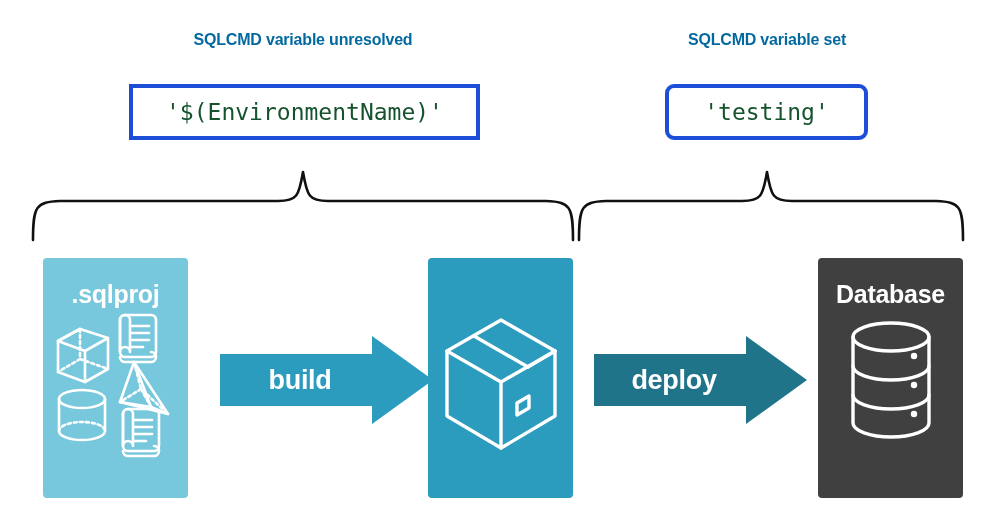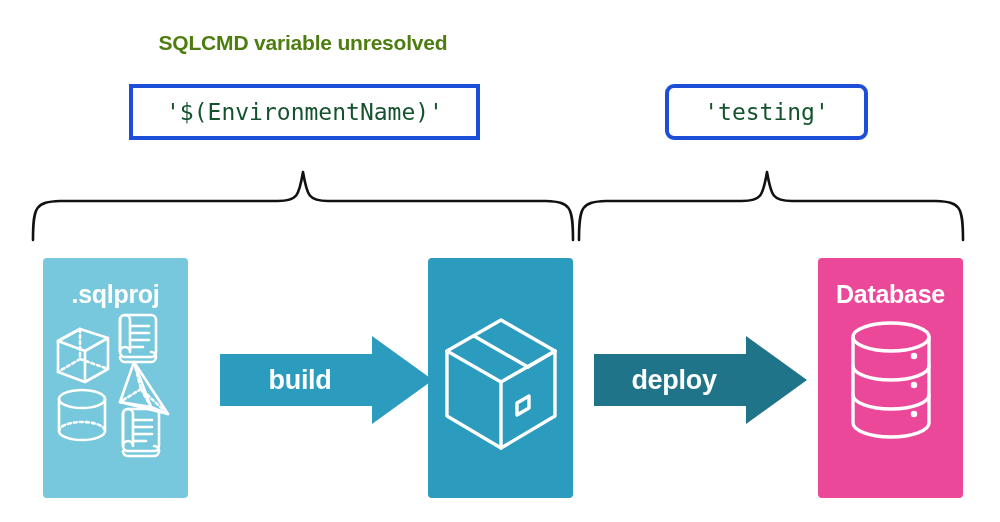--- a/index.html
+++ b/index.html
@@ -8,22 +8,22 @@
     background:#ffffff;
     font-family:"Liberation Sans", sans-serif;
     overflow:hidden;
   }
   #stage{position:relative;width:1000px;height:522px;}
 
   
   .heading{
     position:absolute;
     font-weight:bold;
-    font-size:21px;
-    color:#4d7c0f;
+    font-size:16px;
+    color:#0369a1;
     letter-spacing:-0.2px;
     white-space:nowrap;
     text-align:left;
     transform:translateX(-50%);
   }
   #heading-left{left:303px;top:31px;}
   #heading-right{left:767px;top:31px;}
 
   
   .code-box{
@@ -48,21 +48,21 @@
 
   
   .artifact{
     position:absolute;
     width:145px;height:240px;
     border-radius:4px;
     box-sizing:border-box;
   }
   #box-sqlproj{left:43px;top:258px;background:#78c8dd;}
   #box-dacpac{left:428px;top:258px;background:#2b9bbe;}
-  #box-database{left:818px;top:258px;background:#ec4899;}
+  #box-database{left:818px;top:258px;background:#404040;}
 
   .artifact-label{
     position:absolute;
     left:0;right:0;top:22px;
     text-align:center;
     color:#ffffff;
     font-weight:bold;
     font-size:25px;
     letter-spacing:-0.3px;
     white-space:nowrap;
@@ -89,20 +89,21 @@
     pointer-events:none;
   }
 </style>
 </head>
 <body>
 
 <div id="stage">
 
   <div class="heading" id="heading-left">SQLCMD variable unresolved</div>
 
+  <div class="heading" id="heading-right">SQLCMD variable set</div>
 
   <div class="code-box" id="code-box-left">'$(EnvironmentName)'</div>
 
   <div class="code-box" id="code-box-right">'testing'</div>
 
   <svg class="brace-svg" viewBox="0 0 1000 522">
 
     <path d="M 33,240
              C 33,206 36,202 60,201
              L 278,201

